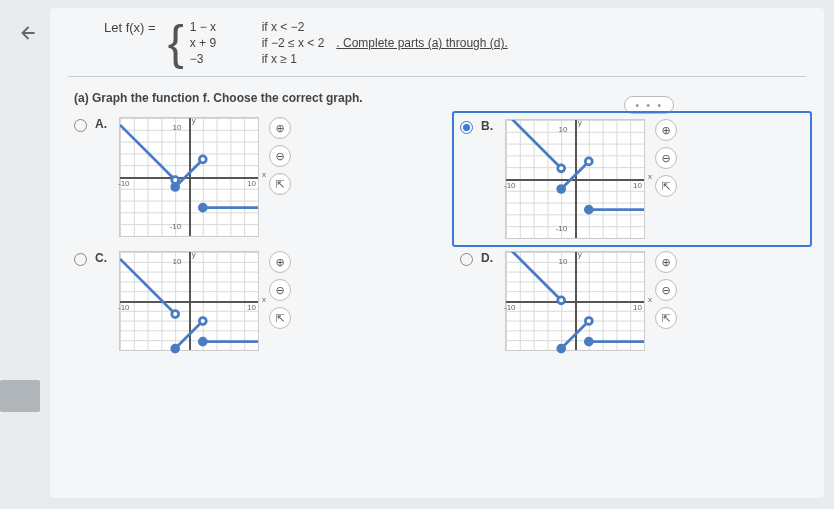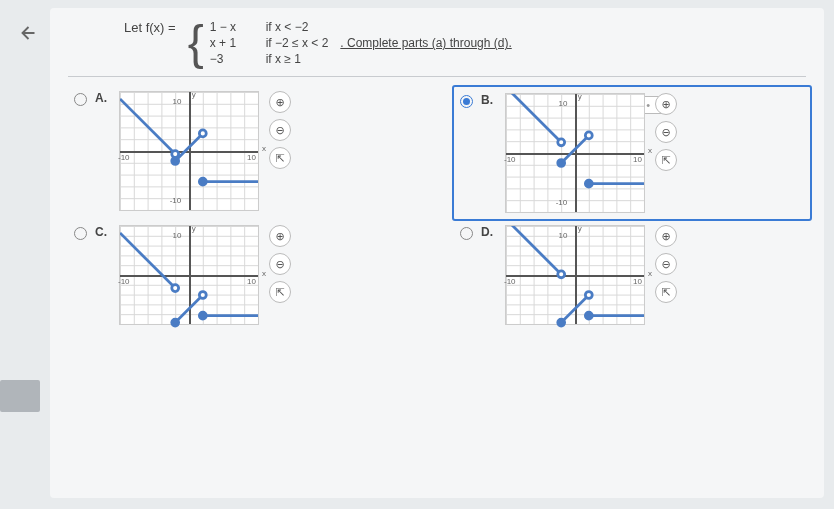--- a/index.html
+++ b/index.html
@@ -35,41 +35,41 @@
       top: 380px;
       width: 40px;
       height: 32px;
       background: #b0b5ba;
       border-radius: 2px;
     }
     .question-header {
       display: flex;
       align-items: flex-start;
       gap: 12px;
-      margin-left: 56px;
+      margin-left: 36px;
       margin-bottom: 10px;
     }
     .piecewise {
       display: flex;
       align-items: center;
       gap: 6px;
     }
     .brace {
       font-size: 48px;
       line-height: 0.9;
       color: #555;
       font-weight: 100;
     }
     .cases {
       display: flex;
       flex-direction: column;
       gap: 2px;
       font-size: 12px;
     }
-    .cases .row { display: flex; gap: 14px; }
+    .cases .row { display: flex; gap: 30px; }
     .cases .expr { min-width: 42px; }
     .instruction {
       font-size: 12px;
       align-self: center;
       text-decoration: underline;
     }
     .hr {
       border: none;
       border-top: 1px solid #c8cbcf;
       margin: 8px 0 14px 0;
@@ -204,35 +204,36 @@
   <div class="question-header">
     <span>Let f(x) =</span>
     <div class="piecewise">
       <span class="brace">{</span>
       <div class="cases">
         <div class="row">
             <span class="expr">1 − x</span>
             <span>if x &lt; −2</span>
           </div>
         <div class="row">
-            <span class="expr">x + 1</span>
+            <span class="expr">x + 9</span>
             <span>if −2 ≤ x &lt; 2</span>
           </div>
         <div class="row">
             <span class="expr">−3</span>
             <span>if x ≥ 1</span>
           </div>
       </div>
     </div>
     <span class="instruction">. Complete parts (a) through (d).</span>
   </div>
 
   <hr class="hr">
   <span class="more-pill">• • •</span>
 
+  <div class="prompt">(a) Graph the function f. Choose the correct graph.</div>
 
   <div class="choices">
 
     <div class="choice choice-a">
       <span class="radio"></span>
       <span class="choice-label">A.</span>
       <div class="graph-wrap">
         <div class="graph">
           <div class="grid-lines"></div>
           <div class="axis-x"></div>

